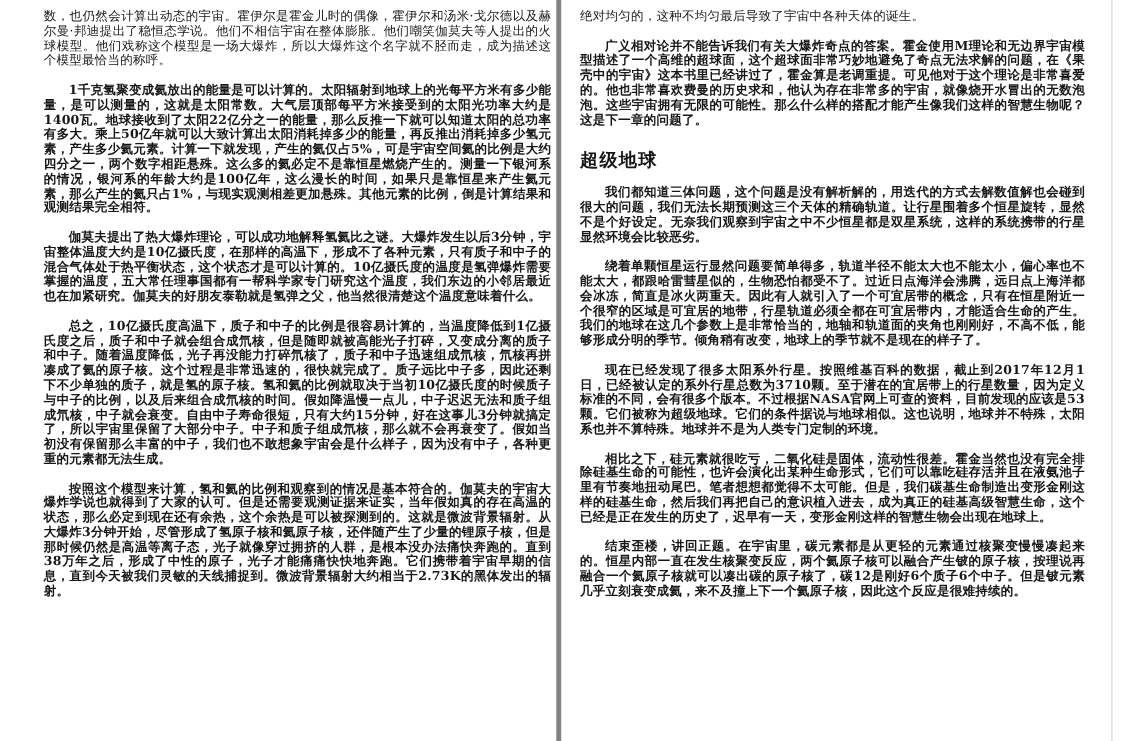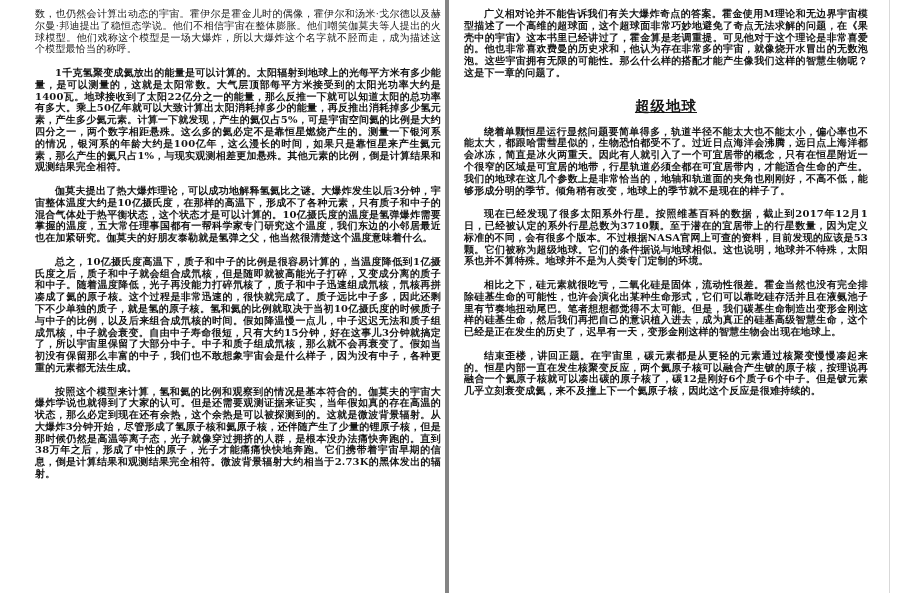--- a/index.html
+++ b/index.html
@@ -32,24 +32,23 @@
   .col-left  { left: 35px;  width: 406px; }
   .col-right { left: 464px; width: 404px; }
   .para {
     margin: 0 0 11.8px 0;
   }
   .para.indent { text-indent: 2em; font-weight: bold; }
   .para.noindent { text-indent: 0; }
   .section-heading {
     font-size: 14.5px;
     font-weight: bold;
-    text-align: center;
+    text-align: left;
     margin: 21px 0 14px 0;
     letter-spacing: 1px;
-    text-decoration: underline;
   }
   .divider {
     position: absolute;
     left: 445px;
     top: 0;
     width: 4px;
     height: 593px;
     background: #848484;
   }
   .edge-line {
@@ -63,28 +62,30 @@
 </style>
 </head>
 <body>
 
 <div class="page">
   <div class="column col-left">
       <p class="para noindent">数，也仍然会计算出动态的宇宙。霍伊尔是霍金儿时的偶像，霍伊尔和汤米·戈尔德以及赫尔曼·邦迪提出了稳恒态学说。他们不相信宇宙在整体膨胀。他们嘲笑伽莫夫等人提出的火球模型。他们戏称这个模型是一场大爆炸，所以大爆炸这个名字就不胫而走，成为描述这个模型最恰当的称呼。</p>
       <p class="para indent">1千克氢聚变成氦放出的能量是可以计算的。太阳辐射到地球上的光每平方米有多少能量，是可以测量的，这就是太阳常数。大气层顶部每平方米接受到的太阳光功率大约是1400瓦。地球接收到了太阳22亿分之一的能量，那么反推一下就可以知道太阳的总功率有多大。乘上50亿年就可以大致计算出太阳消耗掉多少的能量，再反推出消耗掉多少氢元素，产生多少氦元素。计算一下就发现，产生的氦仅占5%，可是宇宙空间氦的比例是大约四分之一，两个数字相距悬殊。这么多的氦必定不是靠恒星燃烧产生的。测量一下银河系的情况，银河系的年龄大约是100亿年，这么漫长的时间，如果只是靠恒星来产生氦元素，那么产生的氦只占1%，与现实观测相差更加悬殊。其他元素的比例，倒是计算结果和观测结果完全相符。</p>
       <p class="para indent">伽莫夫提出了热大爆炸理论，可以成功地解释氢氦比之谜。大爆炸发生以后3分钟，宇宙整体温度大约是10亿摄氏度，在那样的高温下，形成不了各种元素，只有质子和中子的混合气体处于热平衡状态，这个状态才是可以计算的。10亿摄氏度的温度是氢弹爆炸需要掌握的温度，五大常任理事国都有一帮科学家专门研究这个温度，我们东边的小邻居最近也在加紧研究。伽莫夫的好朋友泰勒就是氢弹之父，他当然很清楚这个温度意味着什么。</p>
       <p class="para indent">总之，10亿摄氏度高温下，质子和中子的比例是很容易计算的，当温度降低到1亿摄氏度之后，质子和中子就会组合成氘核，但是随即就被高能光子打碎，又变成分离的质子和中子。随着温度降低，光子再没能力打碎氘核了，质子和中子迅速组成氘核，氘核再拼凑成了氦的原子核。这个过程是非常迅速的，很快就完成了。质子远比中子多，因此还剩下不少单独的质子，就是氢的原子核。氢和氦的比例就取决于当初10亿摄氏度的时候质子与中子的比例，以及后来组合成氘核的时间。假如降温慢一点儿，中子迟迟无法和质子组成氘核，中子就会衰变。自由中子寿命很短，只有大约15分钟，好在这事儿3分钟就搞定了，所以宇宙里保留了大部分中子。中子和质子组成氘核，那么就不会再衰变了。假如当初没有保留那么丰富的中子，我们也不敢想象宇宙会是什么样子，因为没有中子，各种更重的元素都无法生成。</p>
-      <p class="para indent">按照这个模型来计算，氢和氦的比例和观察到的情况是基本符合的。伽莫夫的宇宙大爆炸学说也就得到了大家的认可。但是还需要观测证据来证实，当年假如真的存在高温的状态，那么必定到现在还有余热，这个余热是可以被探测到的。这就是微波背景辐射。从大爆炸3分钟开始，尽管形成了氢原子核和氦原子核，还伴随产生了少量的锂原子核，但是那时候仍然是高温等离子态，光子就像穿过拥挤的人群，是根本没办法痛快奔跑的。直到38万年之后，形成了中性的原子，光子才能痛痛快快地奔跑。它们携带着宇宙早期的信息，倒是计算结果和观测结果完全相符。微波背景辐射大约相当于2.73K的黑体发出的辐射。</p>
+      <p class="para indent">按照这个模型来计算，氢和氦的比例和观察到的情况是基本符合的。伽莫夫的宇宙大爆炸学说也就得到了大家的认可。但是还需要观测证据来证实，当年假如真的存在高温的状态，那么必定到现在还有余热，这个余热是可以被探测到的。这就是微波背景辐射。从大爆炸3分钟开始，尽管形成了氢原子核和氦原子核，还伴随产生了少量的锂原子核，但是那时候仍然是高温等离子态，光子就像穿过拥挤的人群，是根本没办法痛快奔跑的。直到38万年之后，形成了中性的原子，光子才能痛痛快快地奔跑。它们携带着宇宙早期的信息，直到今天被我们灵敏的天线捕捉到。微波背景辐射大约相当于2.73K的黑体发出的辐射。</p>
     </div>
 
   <div class="divider"></div>
 
   <div class="column col-right">
+      <p class="para noindent">绝对均匀的，这种不均匀最后导致了宇宙中各种天体的诞生。</p>
       <p class="para indent">广义相对论并不能告诉我们有关大爆炸奇点的答案。霍金使用M理论和无边界宇宙模型描述了一个高维的超球面，这个超球面非常巧妙地避免了奇点无法求解的问题，在《果壳中的宇宙》这本书里已经讲过了，霍金算是老调重提。可见他对于这个理论是非常喜爱的。他也非常喜欢费曼的历史求和，他认为存在非常多的宇宙，就像烧开水冒出的无数泡泡。这些宇宙拥有无限的可能性。那么什么样的搭配才能产生像我们这样的智慧生物呢？这是下一章的问题了。</p>
       <h2 class="section-heading">超级地球</h2>
+      <p class="para indent">我们都知道三体问题，这个问题是没有解析解的，用迭代的方式去解数值解也会碰到很大的问题，我们无法长期预测这三个天体的精确轨道。让行星围着多个恒星旋转，显然不是个好设定。无奈我们观察到宇宙之中不少恒星都是双星系统，这样的系统携带的行星显然环境会比较恶劣。</p>
       <p class="para indent">绕着单颗恒星运行显然问题要简单得多，轨道半径不能太大也不能太小，偏心率也不能太大，都跟哈雷彗星似的，生物恐怕都受不了。过近日点海洋会沸腾，远日点上海洋都会冰冻，简直是冰火两重天。因此有人就引入了一个可宜居带的概念，只有在恒星附近一个很窄的区域是可宜居的地带，行星轨道必须全都在可宜居带内，才能适合生命的产生。我们的地球在这几个参数上是非常恰当的，地轴和轨道面的夹角也刚刚好，不高不低，能够形成分明的季节。倾角稍有改变，地球上的季节就不是现在的样子了。</p>
       <p class="para indent">现在已经发现了很多太阳系外行星。按照维基百科的数据，截止到2017年12月1日，已经被认定的系外行星总数为3710颗。至于潜在的宜居带上的行星数量，因为定义标准的不同，会有很多个版本。不过根据NASA官网上可查的资料，目前发现的应该是53颗。它们被称为超级地球。它们的条件据说与地球相似。这也说明，地球并不特殊，太阳系也并不算特殊。地球并不是为人类专门定制的环境。</p>
       <p class="para indent">相比之下，硅元素就很吃亏，二氧化硅是固体，流动性很差。霍金当然也没有完全排除硅基生命的可能性，也许会演化出某种生命形式，它们可以靠吃硅存活并且在液氨池子里有节奏地扭动尾巴。笔者想想都觉得不太可能。但是，我们碳基生命制造出变形金刚这样的硅基生命，然后我们再把自己的意识植入进去，成为真正的硅基高级智慧生命，这个已经是正在发生的历史了，迟早有一天，变形金刚这样的智慧生物会出现在地球上。</p>
       <p class="para indent">结束歪楼，讲回正题。在宇宙里，碳元素都是从更轻的元素通过核聚变慢慢凑起来的。恒星内部一直在发生核聚变反应，两个氦原子核可以融合产生铍的原子核，按理说再融合一个氦原子核就可以凑出碳的原子核了，碳12是刚好6个质子6个中子。但是铍元素几乎立刻衰变成氦，来不及撞上下一个氦原子核，因此这个反应是很难持续的。</p>
     </div>
 
   <div class="edge-line"></div>
 </div>
 
 </body></html>

